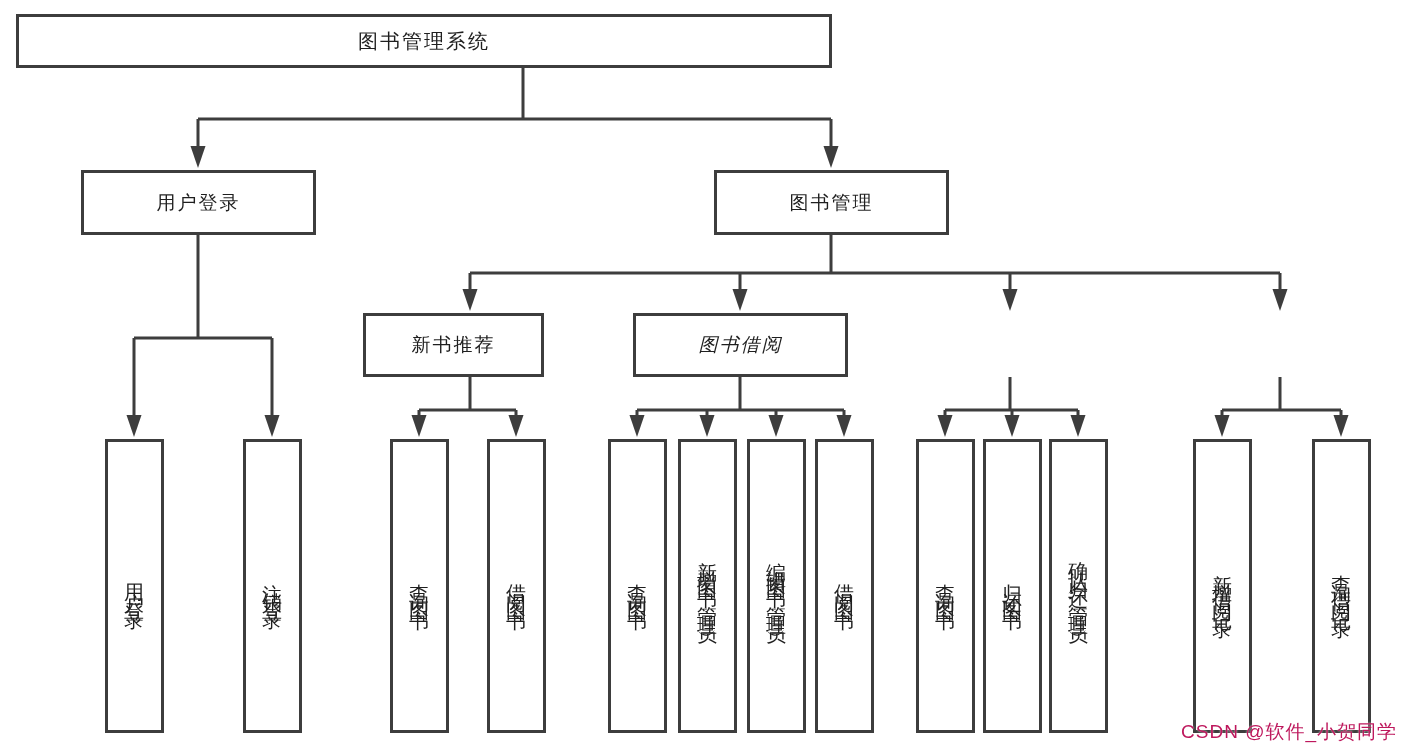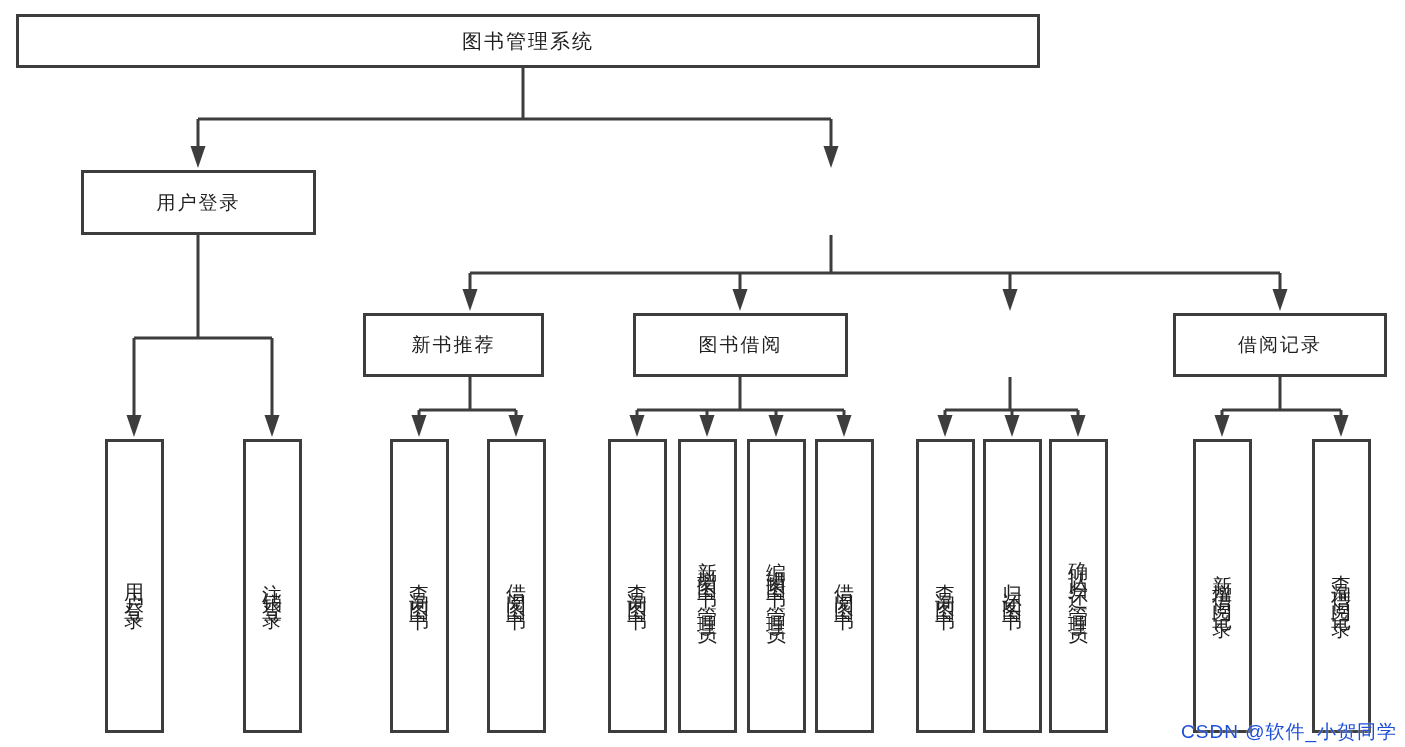--- a/index.html
+++ b/index.html
@@ -49,21 +49,21 @@
     font-size: 20px;
     letter-spacing: 9px;
     line-height: 1;
     white-space: nowrap;
   }
   .watermark {
     position: absolute;
     right: 8px;
     top: 719px;
     font-size: 19px;
-    color: #1d4ed8;
+    color: #be185d;
     letter-spacing: 1px;
     text-shadow: 0 0 2px rgba(255,255,255,0.9);
     white-space: nowrap;
   }
 </style>
 </head>
 <body>
 
 <div class="canvas">
 
@@ -93,27 +93,27 @@
       <polygon points="768.5,415 783.5,415 776,437"></polygon>
       <polygon points="836.5,415 851.5,415 844,437"></polygon>
       <polygon points="937.5,415 952.5,415 945,437"></polygon>
       <polygon points="1004.5,415 1019.5,415 1012,437"></polygon>
       <polygon points="1070.5,415 1085.5,415 1078,437"></polygon>
       <polygon points="1214.5,415 1229.5,415 1222,437"></polygon>
       <polygon points="1333.5,415 1348.5,415 1341,437"></polygon>
     </g>
   </svg>
 
-  <div class="node root" style="left:16px; top:14px; width:1024px; height:54px;">图书管理系统</div>
+  <div class="node root" style="left:16px; top:14px; width:816px; height:54px;">图书管理系统</div>
 
   <div class="node" style="left:81px; top:170px; width:235px; height:65px;">用户登录</div>
+  <div class="node" style="left:714px; top:170px; width:235px; height:65px;">图书管理</div>
 
   <div class="node" style="left:363px; top:313px; width:181px; height:64px;">新书推荐</div>
-  <div class="node" style="left:633px; top:313px; width:215px; height:64px;">图书借阅</div>
-  <div class="node" style="left:1173px; top:313px; width:214px; height:64px;">借阅记录</div>
+  <div class="node" style="left:633px; top:313px; width:215px; height:64px;font-style:italic;">图书借阅</div>
 
   <div class="leaf" style="left:105px;">
     <span class="vtext">用户登录</span>
   </div>
   <div class="leaf" style="left:243px;">
     <span class="vtext">注销登录</span>
   </div>
 
   <div class="leaf" style="left:390px;">
     <span class="vtext">查询图书</span>

